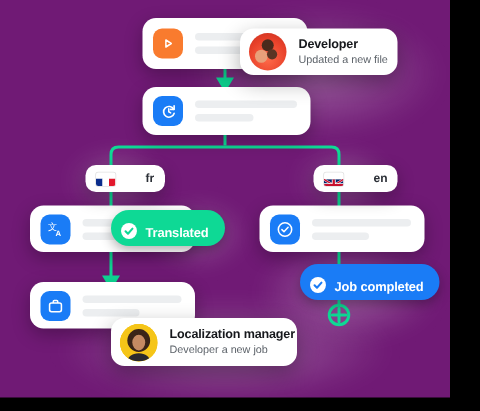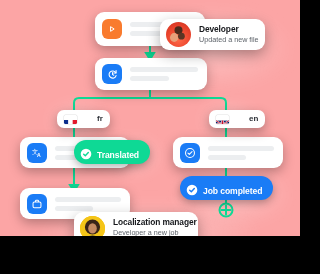--- a/index.html
+++ b/index.html
@@ -10,22 +10,22 @@
   body {
     width: 300px;
     height: 274px;
     overflow: hidden;
     font-family: "Liberation Sans", sans-serif;
     position: relative;
   }
   #stage {
     position: relative;
     width: 300px;
-    height: 236px;
-    background: #fca5a5;
+    height: 265px;
+    background: #701a75;
     overflow: hidden;
   }
 
   
   #connectors {
     position: absolute;
     left: 0; top: 0;
     width: 300px; height: 274px;
     z-index: 5;
     pointer-events: none;
@@ -308,21 +308,21 @@
         <circle cx="7" cy="7" r="5.2" fill="none" stroke="#ffffff" stroke-width="1.2"></circle>
         <path d="M4.6,7.1 L6.2,8.7 L9.4,5.3" fill="none" stroke="#ffffff" stroke-width="1.2" stroke-linecap="round" stroke-linejoin="round"></path>
       </svg>
     </div>
     <div class="skel-wrap">
       <div class="skel long"></div>
       <div class="skel short"></div>
     </div>
   </div>
 
-  <div class="pill" style="left:180px; top:176px; background:#1a7cf6;">
+  <div class="pill" style="left:200px; top:176px; background:#1a7cf6;">
     <svg class="pill-check" viewBox="0 0 14 14" aria-hidden="true">
       <circle cx="7" cy="7" r="6.2" fill="#ffffff"></circle>
       <path d="M4.3,7.2 L6.2,9.1 L9.7,5.2" fill="none" stroke="#1a7cf6" stroke-width="1.6" stroke-linecap="round" stroke-linejoin="round"></path>
     </svg>
     <span class="pill-label">Job completed</span>
   </div>
 
   <div class="card" style="left:20px; top:188px; width:110px; height:31px; z-index:10;">
     <div class="card-icon" style="background:#1a7cf6;">
       <svg width="12" height="12" viewBox="0 0 14 14" aria-hidden="true">

